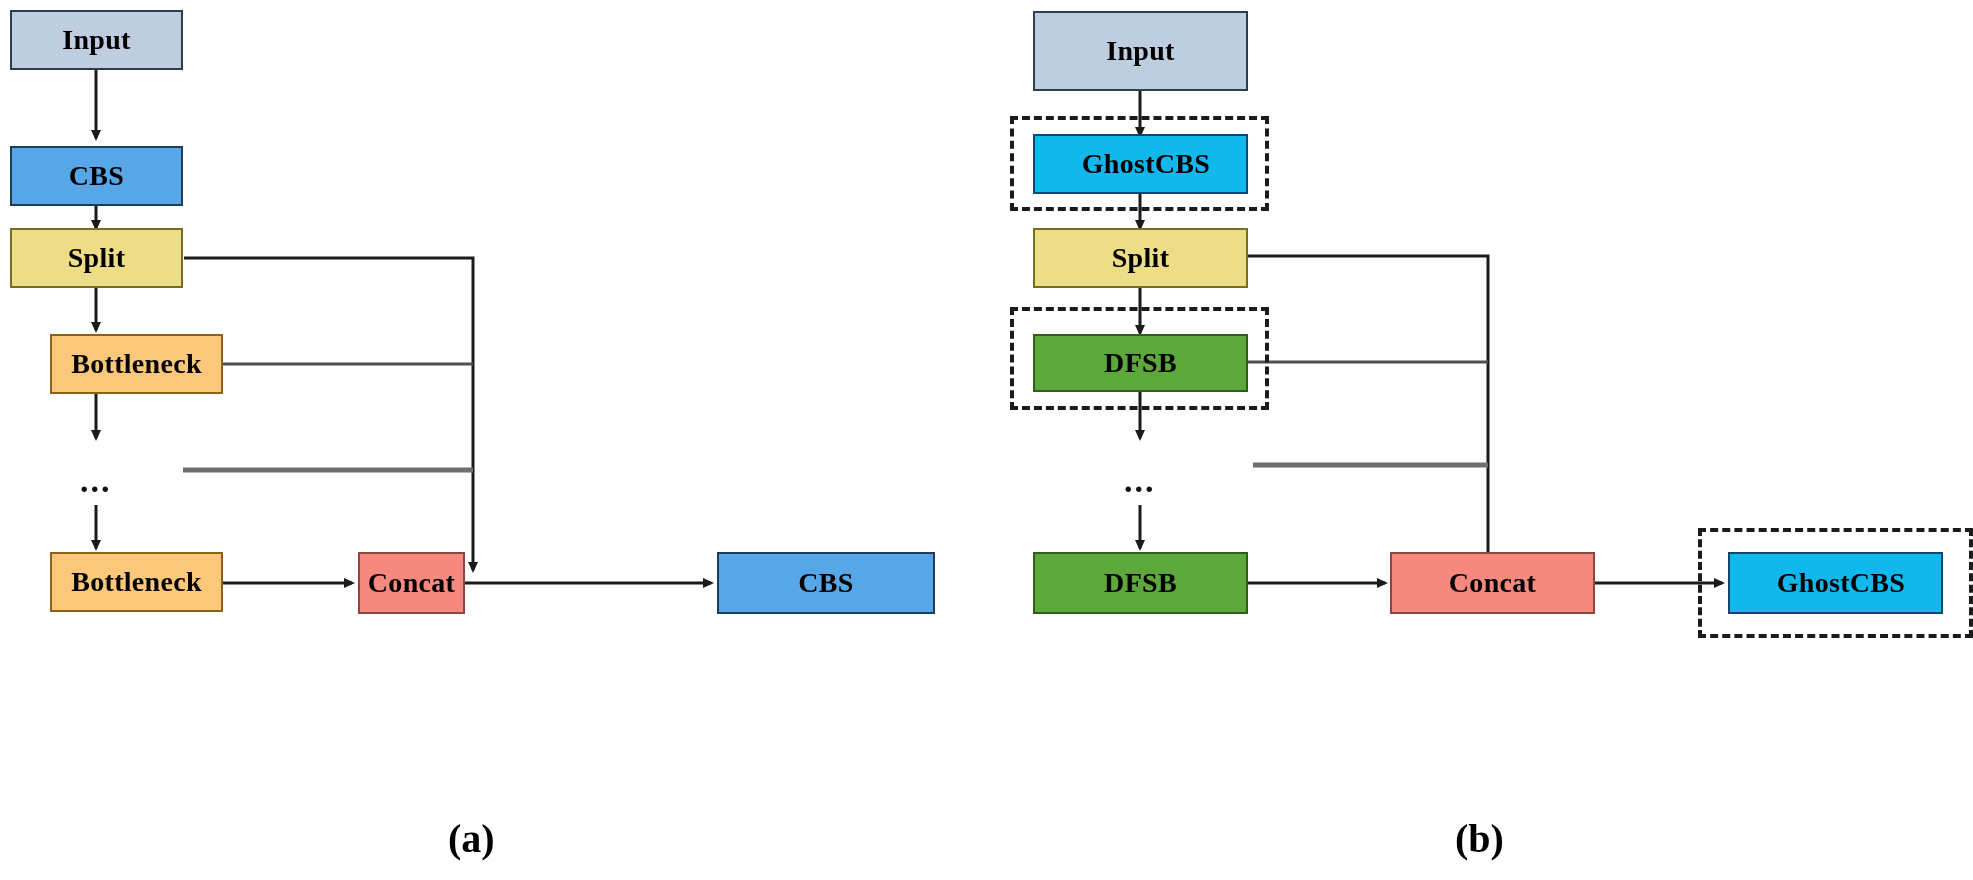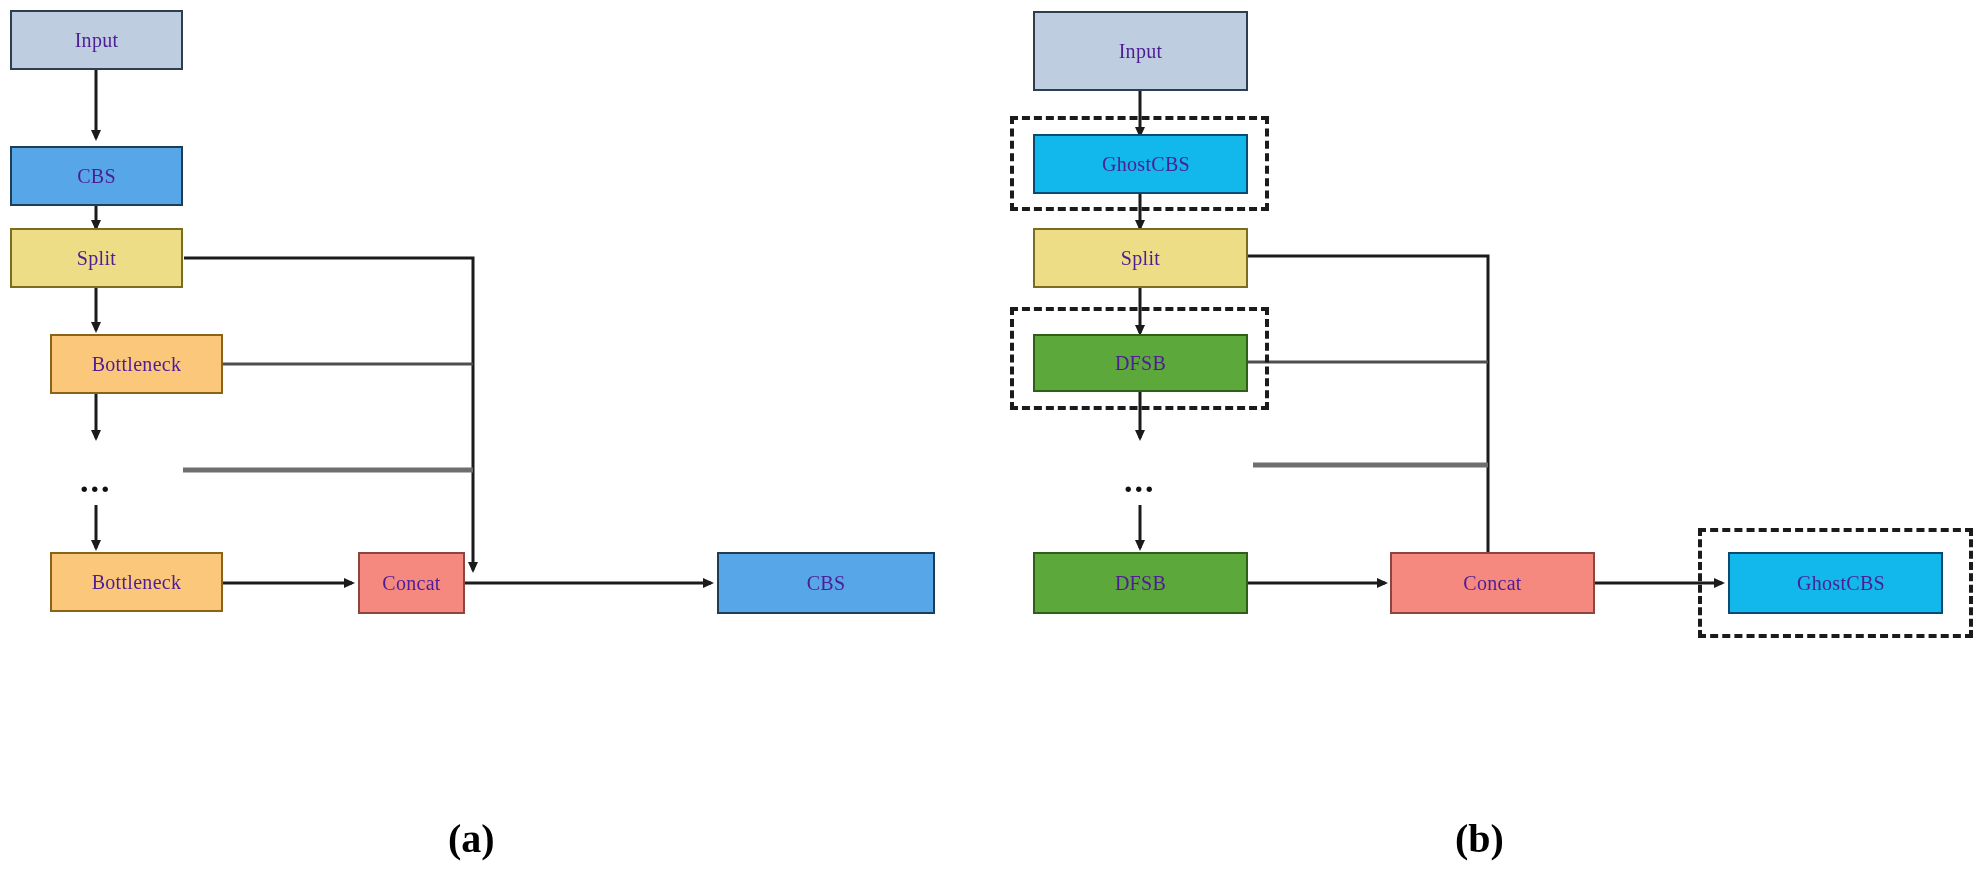--- a/index.html
+++ b/index.html
@@ -15,25 +15,26 @@
     font-family: "Liberation Serif", "DejaVu Serif", serif;
     overflow: hidden;
   }
   .node {
     position: absolute;
     box-sizing: border-box;
     border: 2px solid #3a3a3a;
     display: flex;
     align-items: center;
     justify-content: center;
-    color: #4c1d95;
-    font-size: 20px;
+    color: #000000;
+    font-size: 28px;
     line-height: 1;
     letter-spacing: 0.3px;
     white-space: nowrap;
+    font-weight: bold;
   }
   .node.input  { background: #bfcde0; border-color: #2e3d50; }
   .node.cbs    { background: #57a7e8; border-color: #1d3d59; }
   .node.ghost  { background: #12b7ec; border-color: #0b4a70; padding-left: 11px; }
   .node.split  { background: #ecdd86; border-color: #7a6c21; }
   .node.bneck  { background: #fbc77a; border-color: #8a6318; margin-left: 40px; }
   .node.dfsb   { background: #5da83a; border-color: #2f5e18; }
   .node.concat { background: #f6897f; border-color: #8d463f; }
 
   .dashbox {

